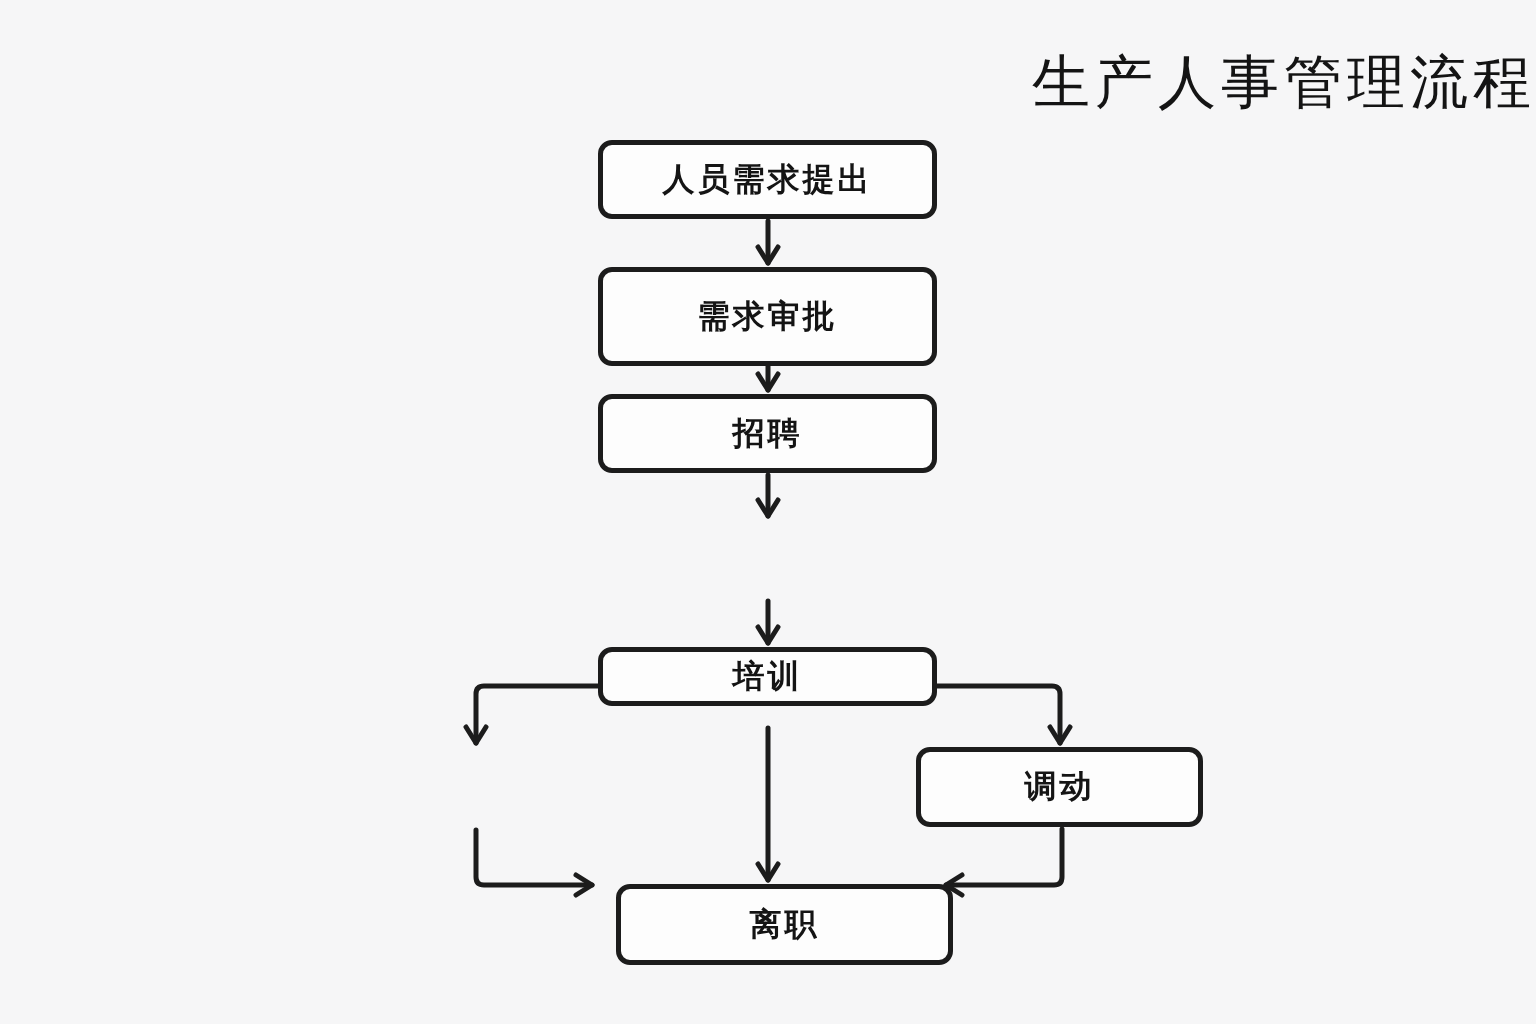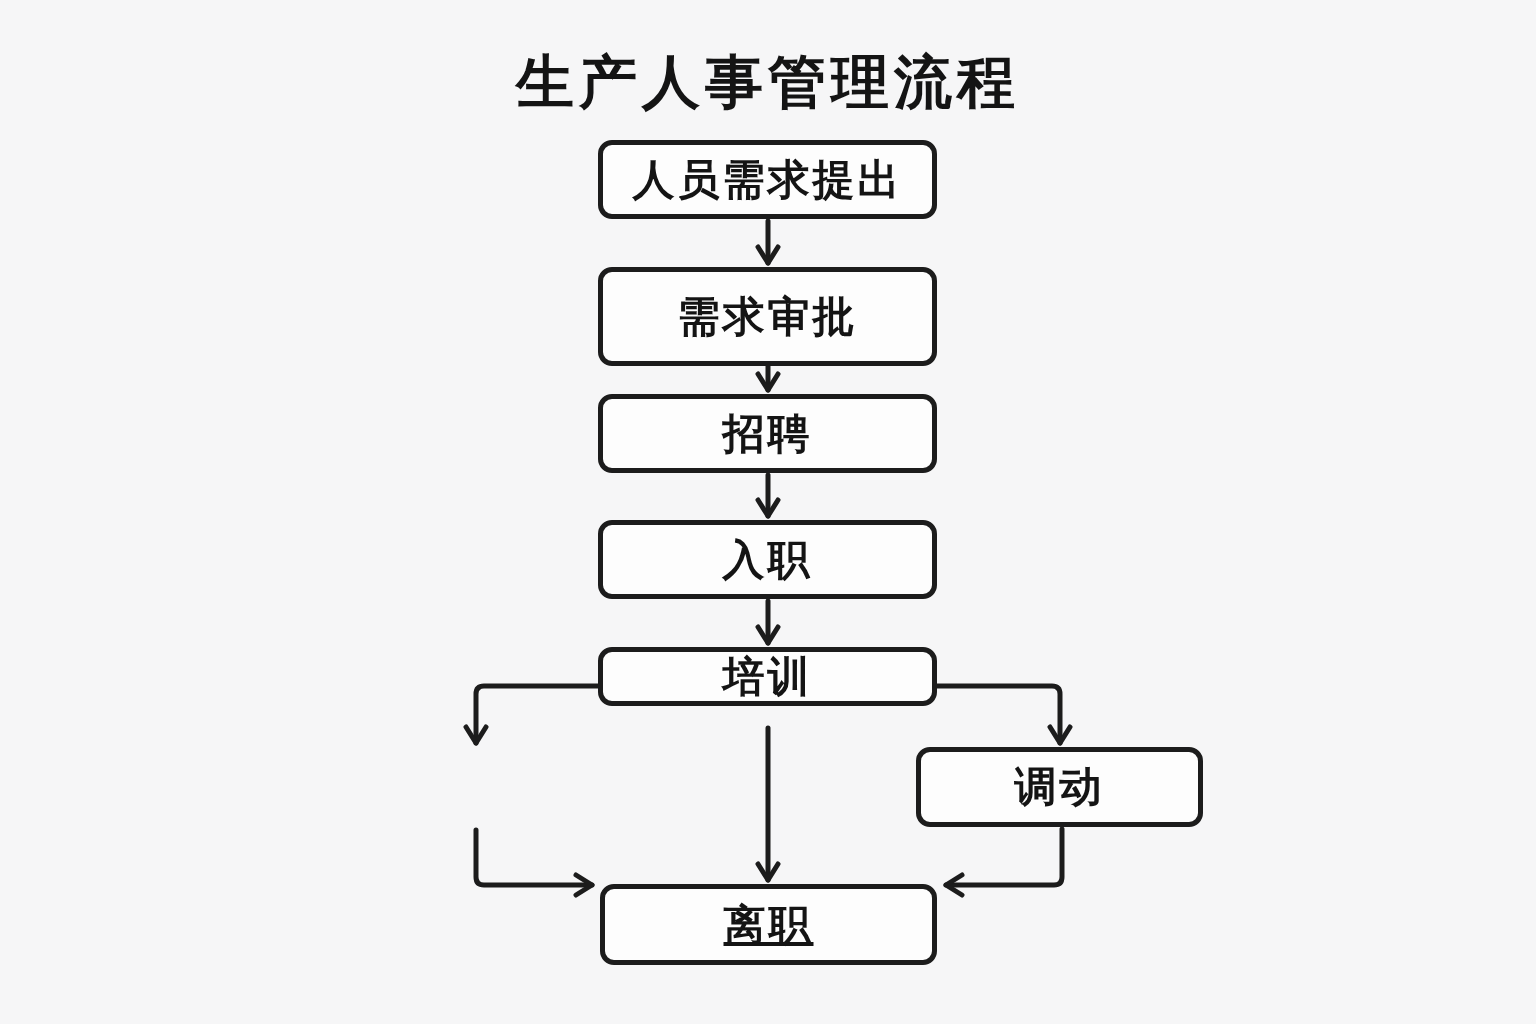--- a/index.html
+++ b/index.html
@@ -12,23 +12,23 @@
   .stage{
     position:relative;
     width:1536px;height:1024px;
     background:var(--bg);
     overflow:hidden;
     font-family:"Liberation Sans","DejaVu Sans",sans-serif;
   }
   .diagram-title{
     position:absolute;
     top:44px;left:0;width:100%;
-    text-align:center;
+    text-align:right;
     font-size:58px;
-    font-weight:700;
+    font-weight:400;
     letter-spacing:5px;
     color:var(--text);
   }
   .edges{
     position:absolute;
     inset:0;
     width:1536px;height:1024px;
   }
   .edge{
     fill:none;
@@ -46,33 +46,33 @@
   }
   .node{
     position:absolute;
     box-sizing:border-box;
     background:var(--node-fill);
     border:5px solid var(--stroke);
     border-radius:14px;
     display:flex;
     align-items:center;
     justify-content:center;
-    font-size:42px;
+    font-size:32px;
     font-weight:700;
     letter-spacing:3px;
     color:var(--text);
   }
   .n-demand      {left:598px; top:140px; width:339px; height:79px;}
   .n-approval    {left:598px; top:267px; width:339px; height:99px;}
   .n-recruitment {left:598px; top:394px; width:339px; height:79px;text-align:center;}
   .n-onboarding  {left:598px; top:520px; width:339px; height:79px;}
   .n-training    {left:598px; top:647px; width:339px; height:59px;}
   .n-promotion   {left:332px; top:747px; width:289px; height:81px;}
   .n-transfer    {left:916px; top:747px; width:287px; height:80px;}
-  .n-resignation {left:600px; top:884px; width:337px; height:81px;text-decoration:underline;}
+  .n-resignation {left:616px; top:884px; width:337px; height:81px;}
 </style>
 </head>
 <body>
 
 <div class="stage">
 
   <div class="diagram-title">生产人事管理流程</div>
 
   <svg class="edges" viewBox="0 0 1536 1024" xmlns="http://www.w3.org/2000/svg">
     <defs>
@@ -91,21 +91,20 @@
     <path class="edge" marker-end="url(#arrowhead)" d="M476 830 L476 877 Q476 885 484 885 L592 885"></path>
     <path class="edge" marker-end="url(#arrowhead)" d="M1062 829 L1062 877 Q1062 885 1054 885 L946 885"></path>
   </svg>
 
   <div class="node n-demand">人员需求提出</div>
 
   <div class="node n-approval">需求审批</div>
 
   <div class="node n-recruitment">招聘</div>
 
-  <div class="node n-onboarding">入职</div>
 
   <div class="node n-training">培训</div>
 
 
   <div class="node n-transfer">调动</div>
 
   <div class="node n-resignation">离职</div>
 
 </div>
 

